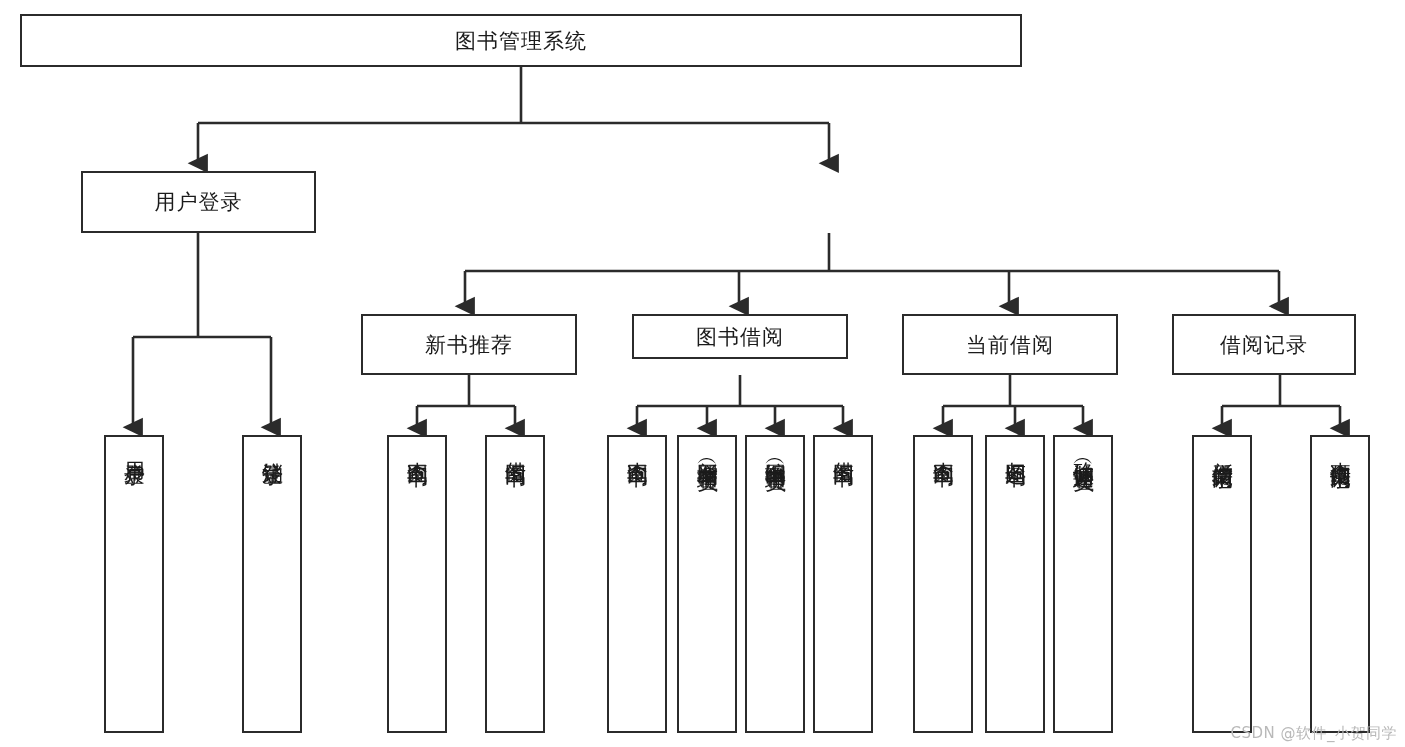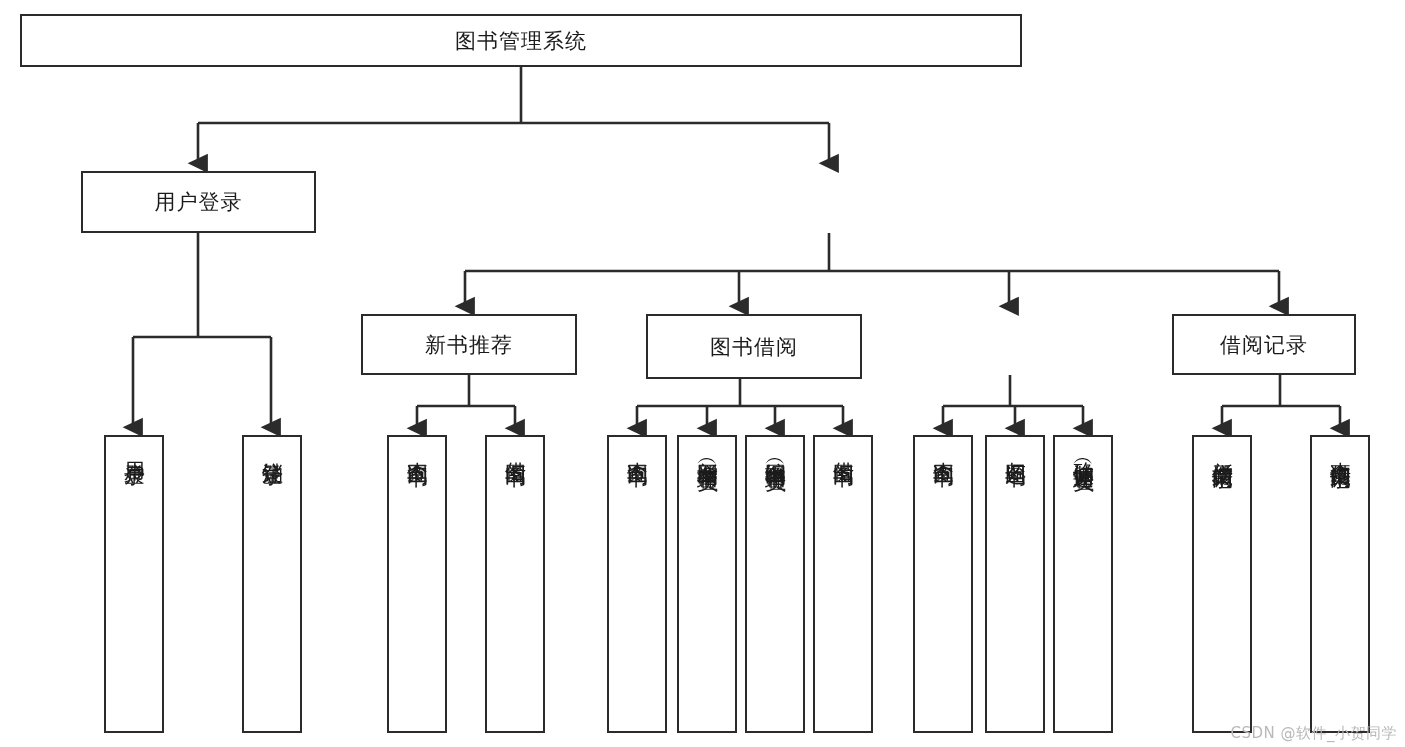--- a/index.html
+++ b/index.html
@@ -126,22 +126,25 @@
     <span class="htext">图书管理系统</span>
   </div>
 
   <div class="node h" style="left:81px; top:171px; width:235px; height:62px;">
     <span class="htext">用户登录</span>
   </div>
 
   <div class="node h" style="left:361px; top:314px; width:216px; height:61px;">
     <span class="htext">新书推荐</span>
   </div>
-  <div class="node h" style="left:646px; top:314px; width:216px; height:65px;">
+  <div class="node h" style="left:632px; top:314px; width:216px; height:45px;">
     <span class="htext">图书借阅</span>
+  </div>
+  <div class="node h" style="left:902px; top:314px; width:216px; height:61px;">
+    <span class="htext">当前借阅</span>
   </div>
   <div class="node h" style="left:1172px; top:314px; width:184px; height:61px;">
     <span class="htext">借阅记录</span>
   </div>
 
   <div class="node v" style="left:104px; top:435px; width:60px; height:298px;">
     <span class="vtext">用户登录</span>
   </div>
   <div class="node v" style="left:242px; top:435px; width:60px; height:298px;">
     <span class="vtext">注销登录</span>

